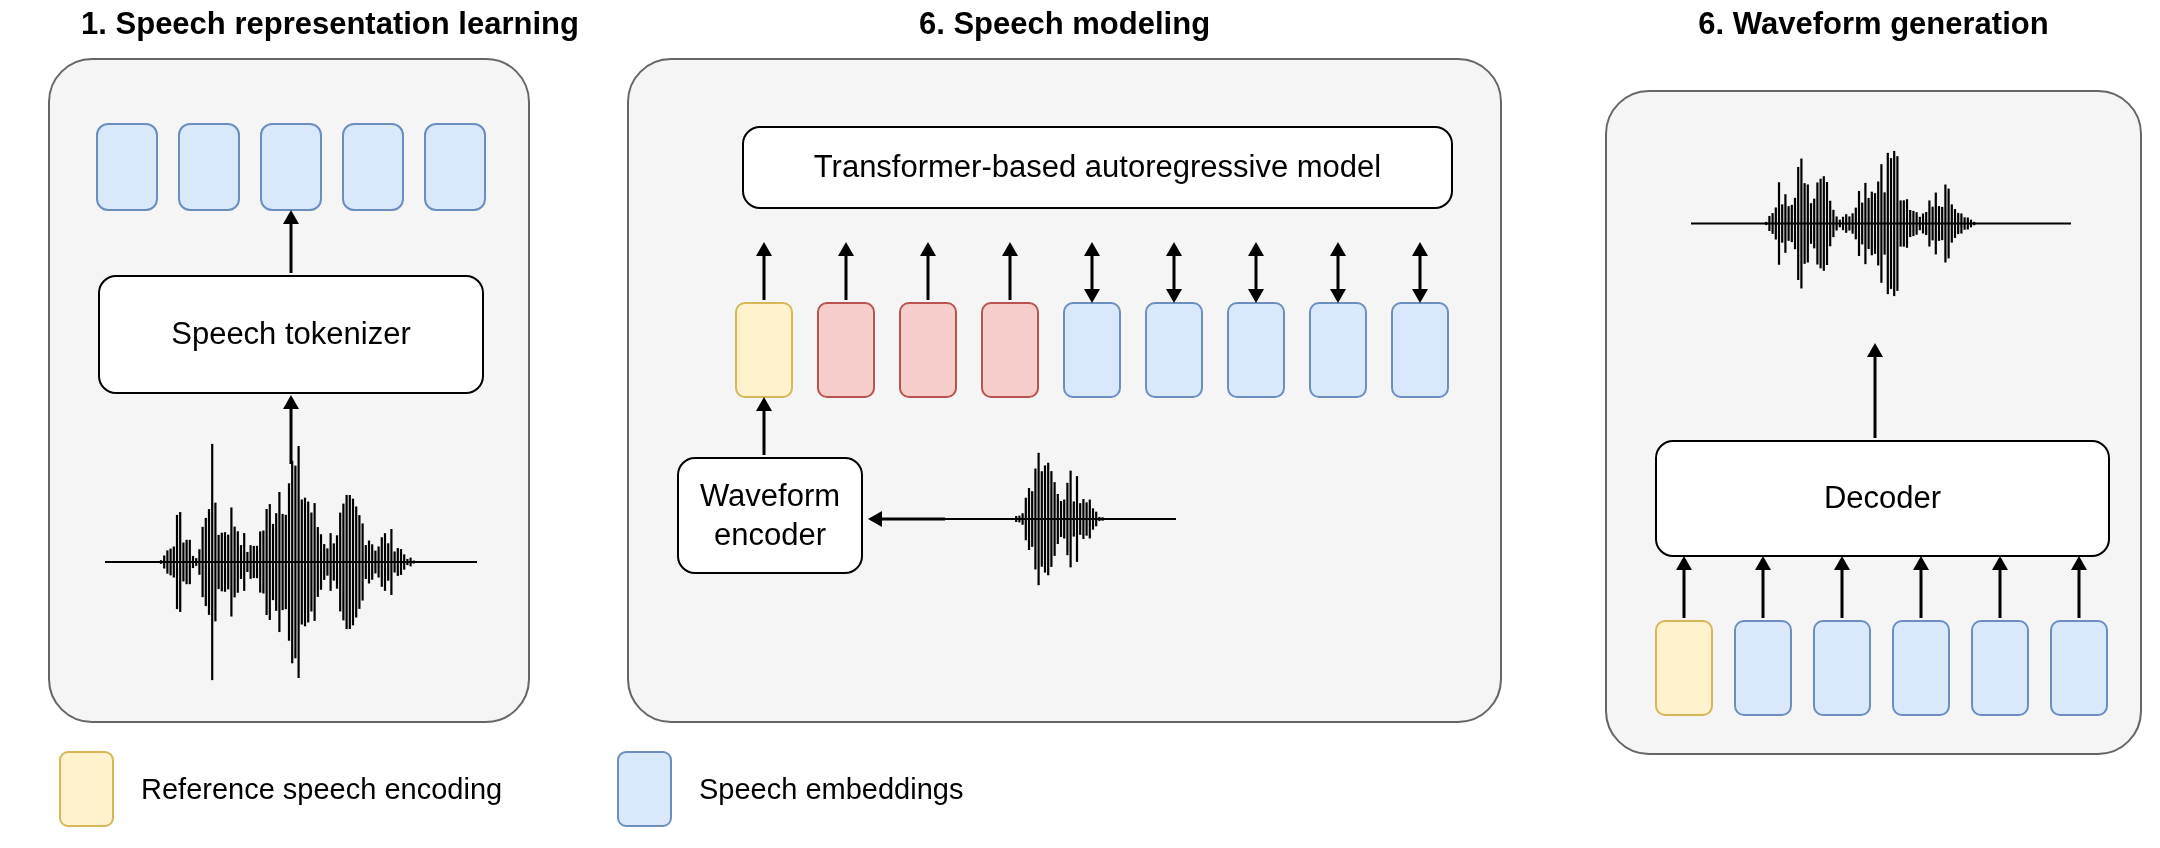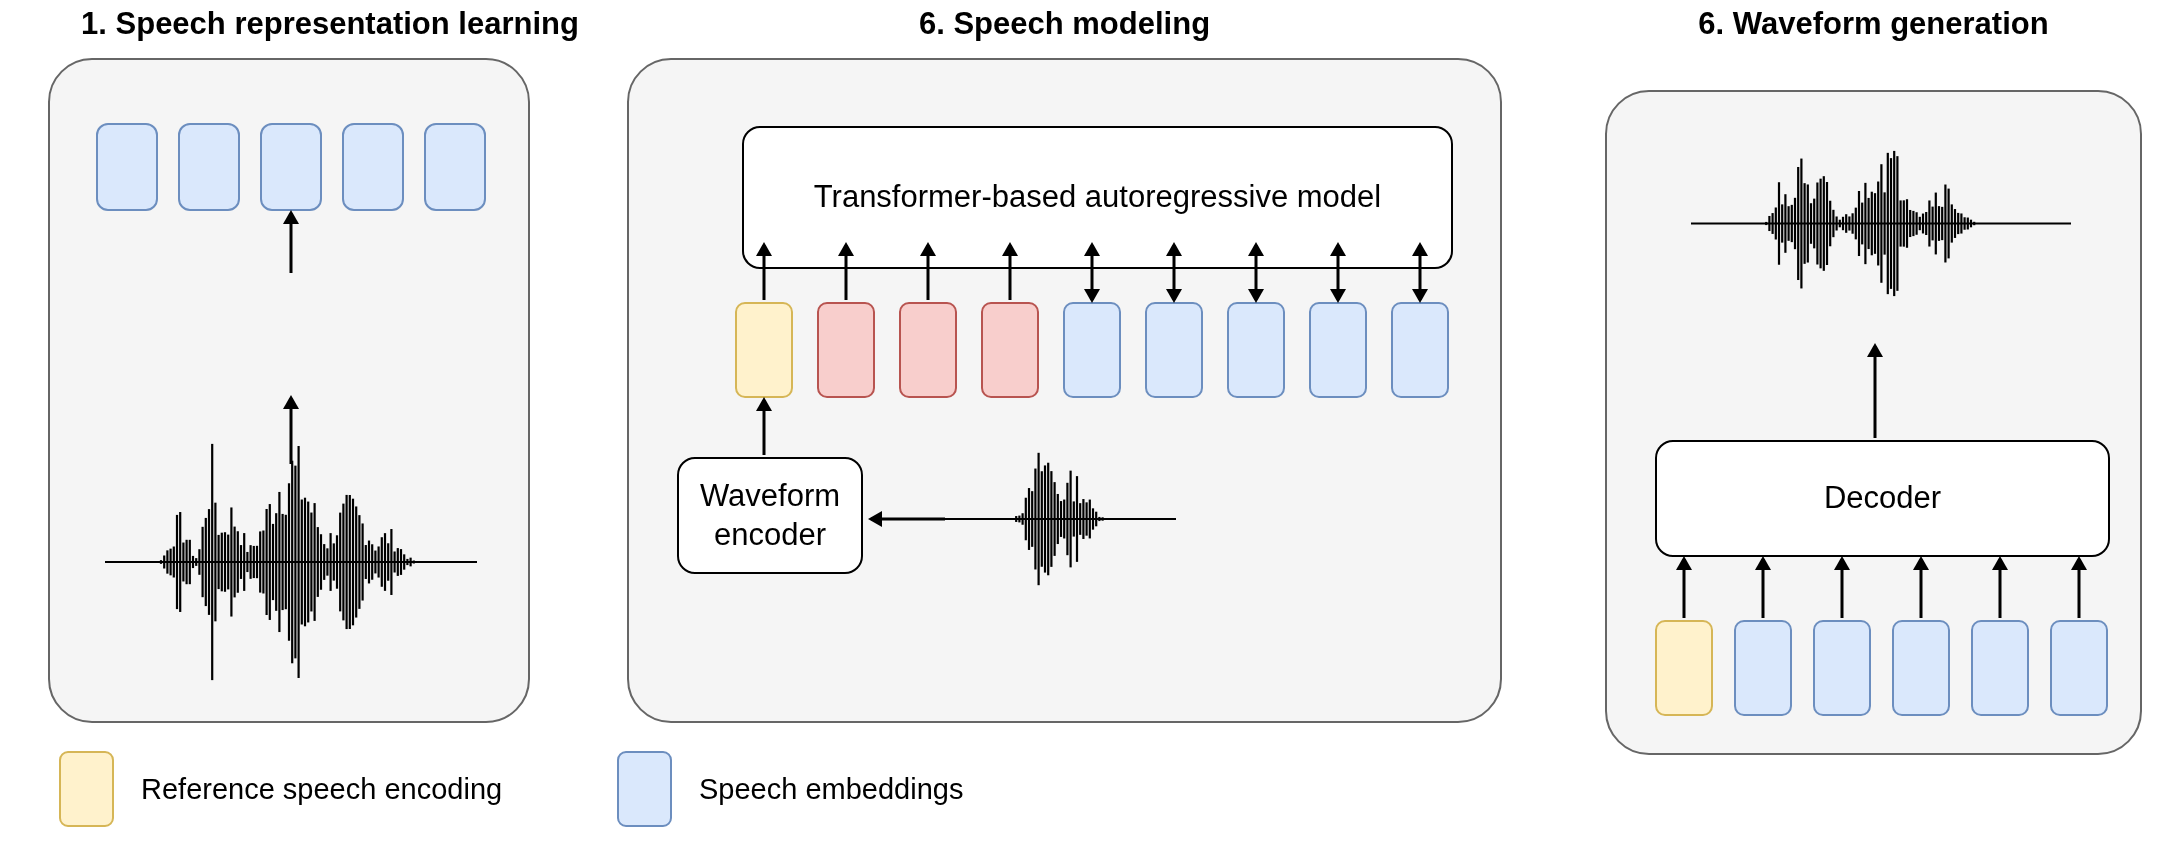--- a/index.html
+++ b/index.html
@@ -18,21 +18,21 @@
   }
   .p1{left:48px;width:482px;}
   .p2{left:627px;width:875px;}
   .p3{left:1605px;width:537px;margin-top:32px;}
 
   .box{
     position:absolute;box-sizing:border-box;background:#fff;border:2.8px solid #000;border-radius:18px;
     display:flex;align-items:center;justify-content:center;font-size:31px;text-align:center;line-height:1.25;
   }
   .tokenizer-box{left:48px;top:215px;width:386px;height:119px;}
-  .transformer-box{left:113px;top:66px;width:711px;height:143px;}
+  .transformer-box{left:113px;top:66px;width:711px;height:83px;}
   .encoder-box{left:48px;top:397px;width:186px;height:117px;}
   .decoder-box{left:48px;top:348px;width:455px;height:117px;}
 
   .token{
     box-sizing:border-box;width:58px;height:96px;border-radius:10px;border:2.8px solid #000;
   }
   .token.reference{background:var(--reference-fill,#fff2cc);border-color:var(--reference-border,#d6b656);}
   .token.text{background:var(--text-fill,#f8cecc);border-color:var(--text-border,#b85450);}
   .token.speech{background:var(--speech-fill,#dae8fc);border-color:var(--speech-border,#6c8ebf);}
   .token.t-lg{width:62px;height:88px;border-radius:12px;}
@@ -99,20 +99,23 @@
         <div class="token-cell">
           <div class="token speech t-lg"></div>
         </div>
         <div class="token-cell">
           <div class="token speech t-lg"></div>
         </div>
       </div>
     <div class="v-arrow abs a-p1-top">
       <div class="shaft"></div>
         <div class="head-top"></div>
+    </div>
+    <div class="box tokenizer-box">
+      <span>Speech tokenizer</span>
     </div>
     <div class="v-arrow abs a-p1-bot">
       <div class="shaft"></div>
         <div class="head-top"></div>
     </div>
     <svg class="waveform wf1" viewBox="0 0 372 260">
         <line x1="0" x2="372" y1="130" y2="130" stroke="#000" stroke-width="2"></line>
         <rect x="54.90" y="128.15" width="2.2" height="3.70" fill="#000"></rect>
         <rect x="58.10" y="123.48" width="2.2" height="13.03" fill="#000"></rect>
         <rect x="61.30" y="118.35" width="2.2" height="23.30" fill="#000"></rect>

